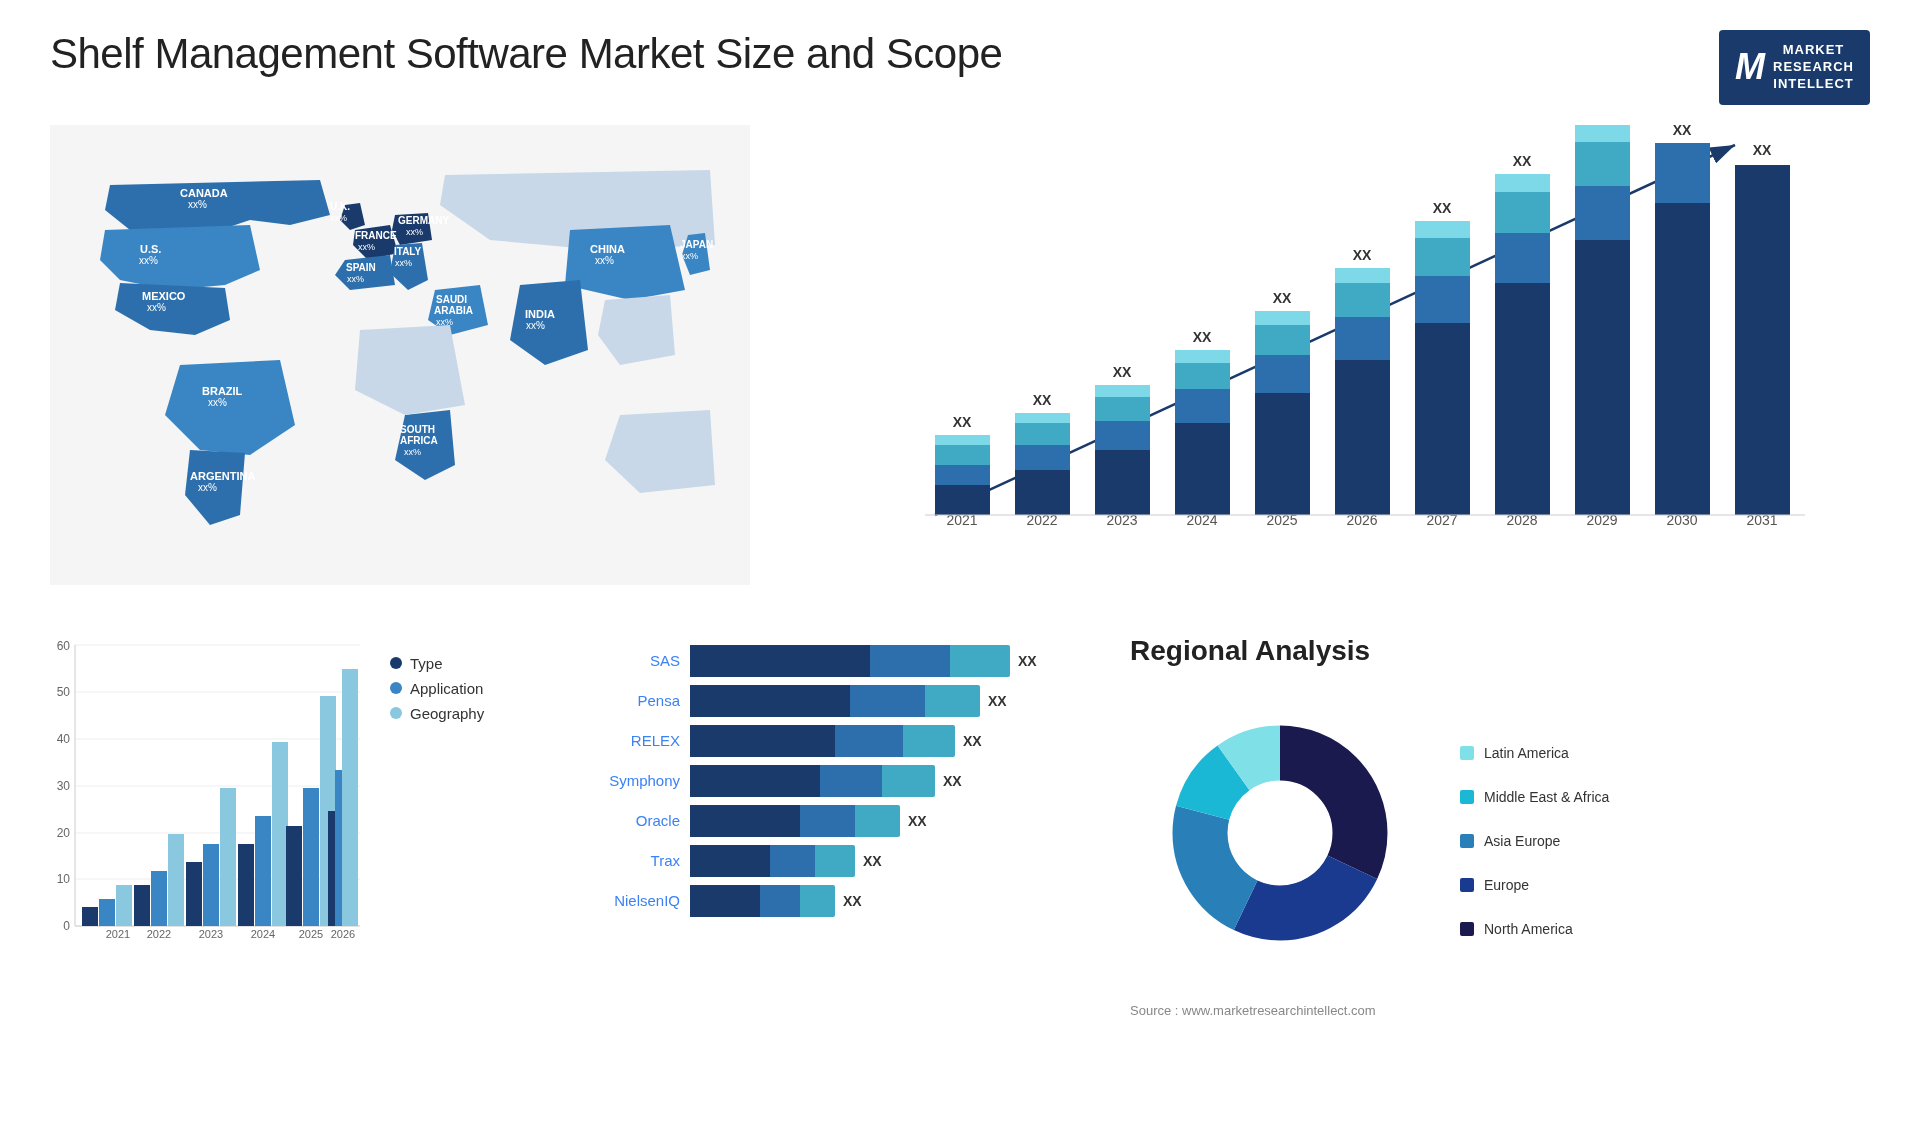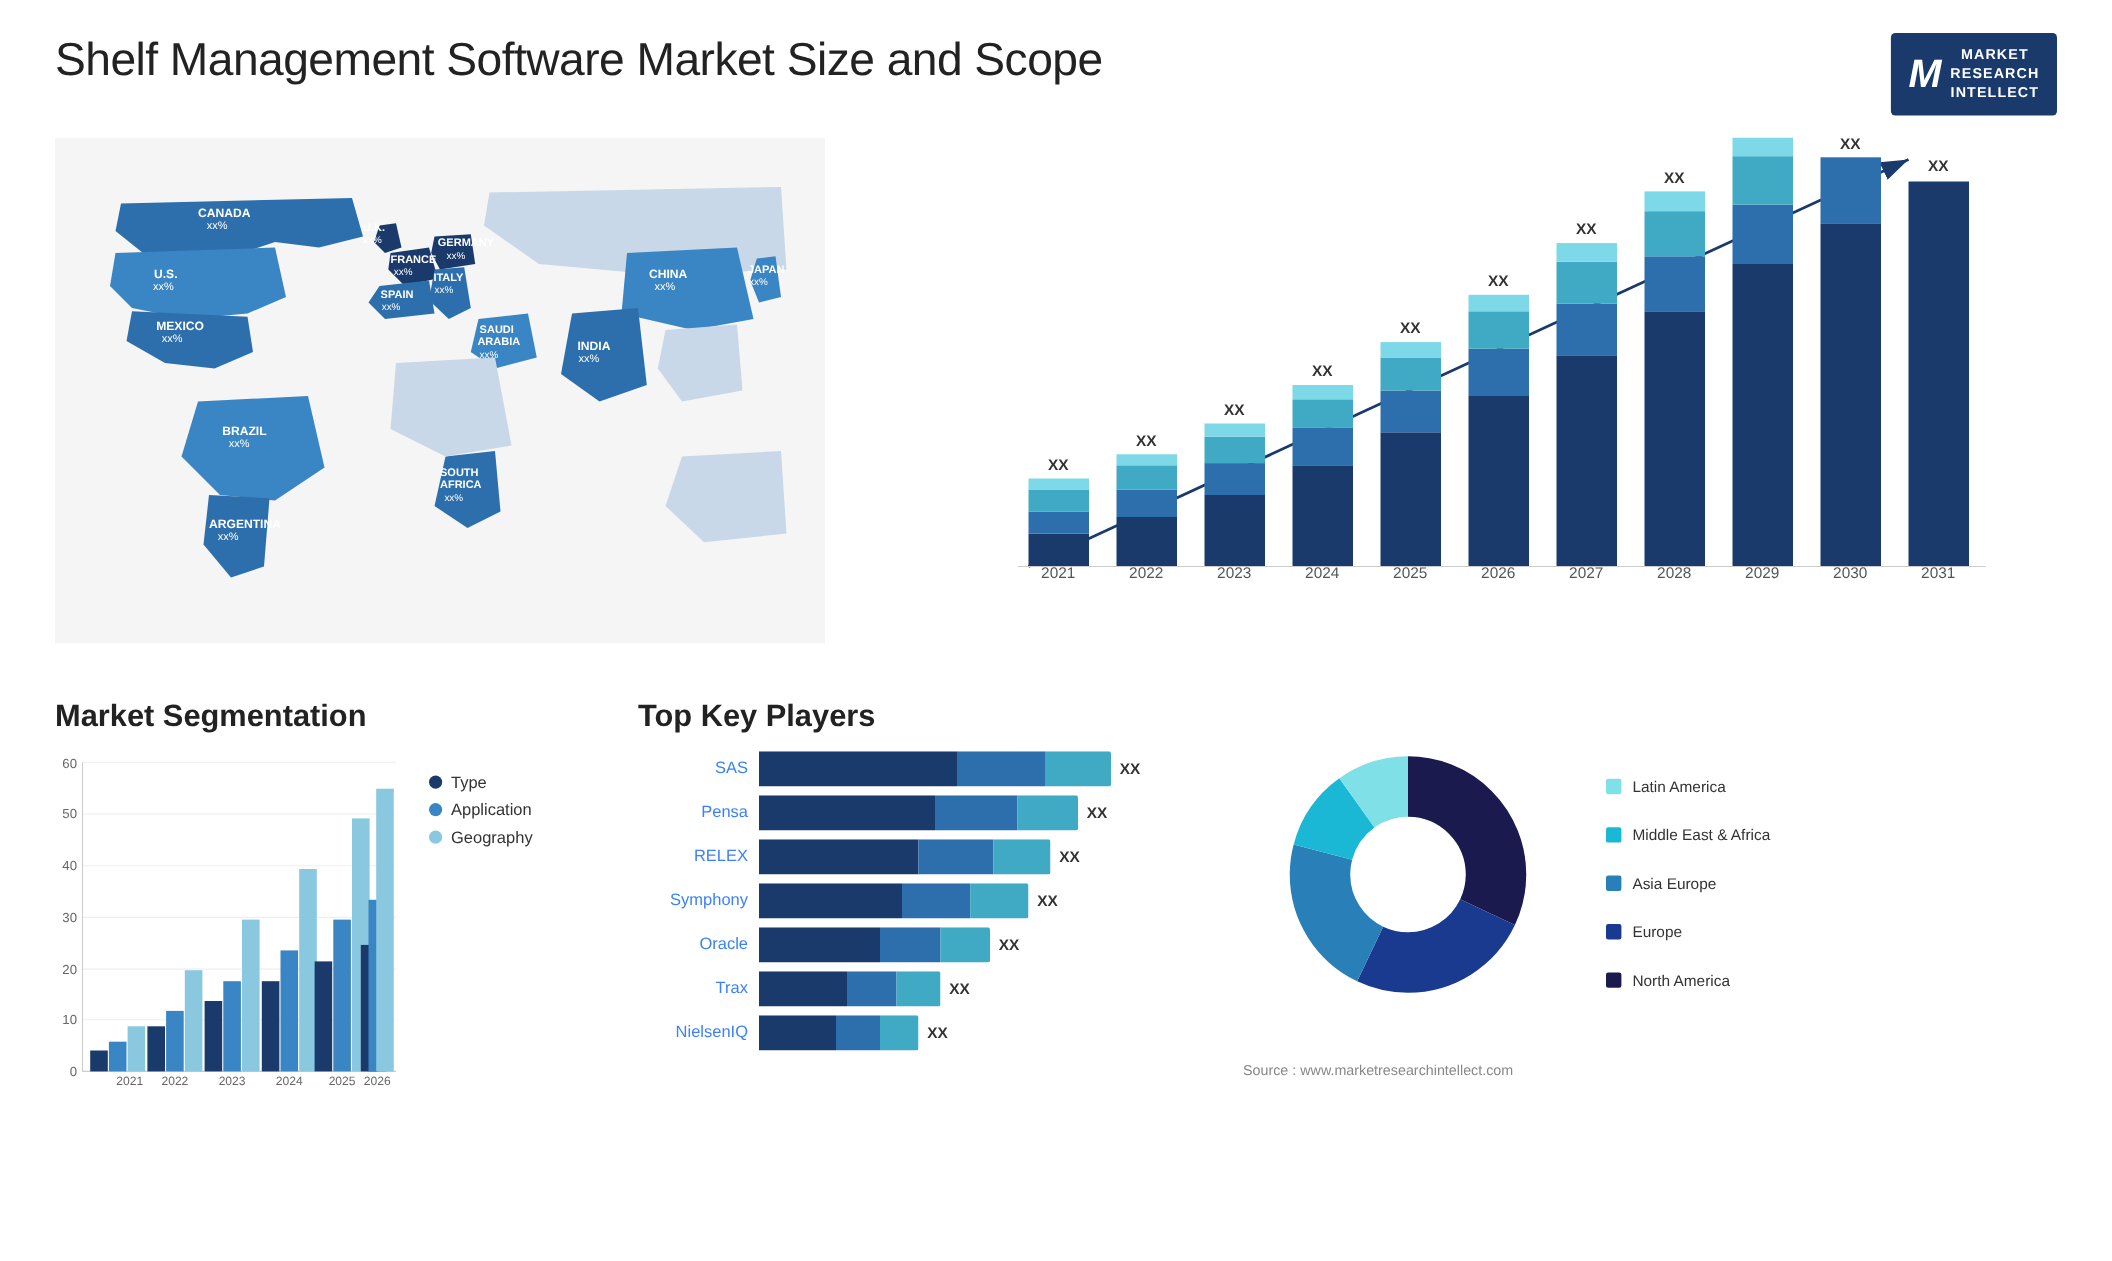--- a/index.html
+++ b/index.html
@@ -412,21 +412,20 @@
         <text x="887" y="400" font-family="Arial" font-size="14" text-anchor="middle" fill="#555">2031</text>
 
         <line x1="50" y1="390" x2="930" y2="390" stroke="#ccc" stroke-width="1"></line>
       </svg>
     </div>
   </div>
 
   <div class="bottom-row">
 
     <div class="segmentation-section">
-      <div class="section-title">Market Segmentation</div>
       <div style="display:flex; gap:20px; align-items:flex-start;">
 
         <svg width="320" height="320" viewBox="0 0 320 320">
 
           <text x="20" y="295" font-family="Arial" font-size="12" text-anchor="end" fill="#666">0</text>
           <text x="20" y="248" font-family="Arial" font-size="12" text-anchor="end" fill="#666">10</text>
           <text x="20" y="202" font-family="Arial" font-size="12" text-anchor="end" fill="#666">20</text>
           <text x="20" y="155" font-family="Arial" font-size="12" text-anchor="end" fill="#666">30</text>
           <text x="20" y="108" font-family="Arial" font-size="12" text-anchor="end" fill="#666">40</text>
           <text x="20" y="61" font-family="Arial" font-size="12" text-anchor="end" fill="#666">50</text>
@@ -485,21 +484,20 @@
           </div>
           <div class="legend-item">
             <div class="legend-dot" style="background:#8ac8e0;"></div>
             <span>Geography</span>
           </div>
         </div>
       </div>
     </div>
 
     <div class="key-players-section">
-      <div class="section-title">Top Key Players</div>
       <div class="players-list">
 
         <div class="player-row">
           <div class="player-name">SAS</div>
           <div class="player-bar-container">
             <div class="player-bar" style="width:320px;">
               <div class="player-bar-seg1" style="width:180px;"></div>
               <div class="player-bar-seg2" style="width:80px;"></div>
               <div class="player-bar-seg3" style="width:60px;"></div>
             </div>
@@ -576,20 +574,21 @@
               <div class="player-bar-seg3" style="width:35px;"></div>
             </div>
             <span class="player-xx">XX</span>
           </div>
         </div>
 
       </div>
     </div>
 
     <div class="regional-section">
+      <div class="section-title">Regional Analysis</div>
       <div class="donut-container">
 
         <svg width="300" height="300" viewBox="0 0 300 300">
 
           <circle cx="150" cy="150" r="80" fill="none" stroke="#1a1a4e" stroke-width="55" stroke-dasharray="160.8 502.65" stroke-dashoffset="0" transform="rotate(-90 150 150)"></circle>
 
           <circle cx="150" cy="150" r="80" fill="none" stroke="#1a3a8f" stroke-width="55" stroke-dasharray="125.66 502.65" stroke-dashoffset="-160.8" transform="rotate(-90 150 150)"></circle>
 
           <circle cx="150" cy="150" r="80" fill="none" stroke="#2980b9" stroke-width="55" stroke-dasharray="110.58 502.65" stroke-dashoffset="-286.46" transform="rotate(-90 150 150)"></circle>
 

